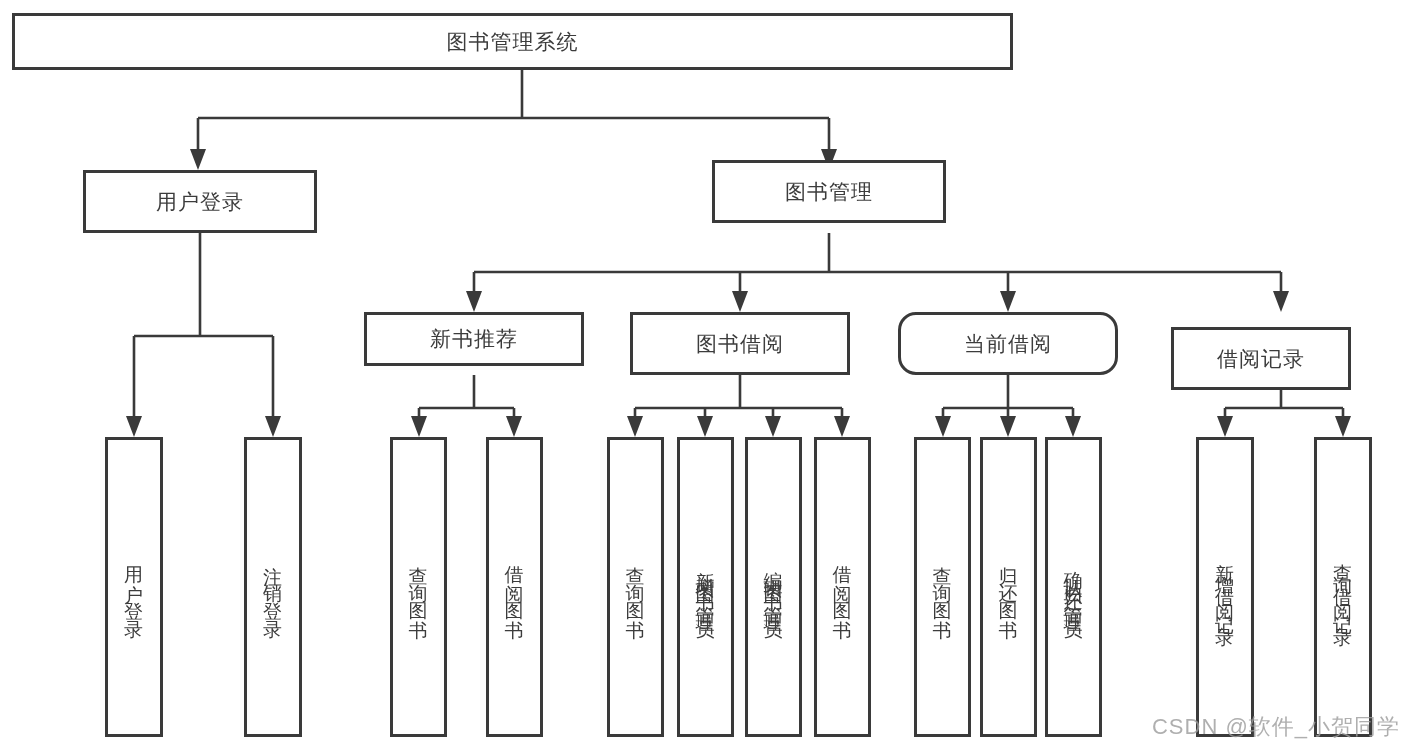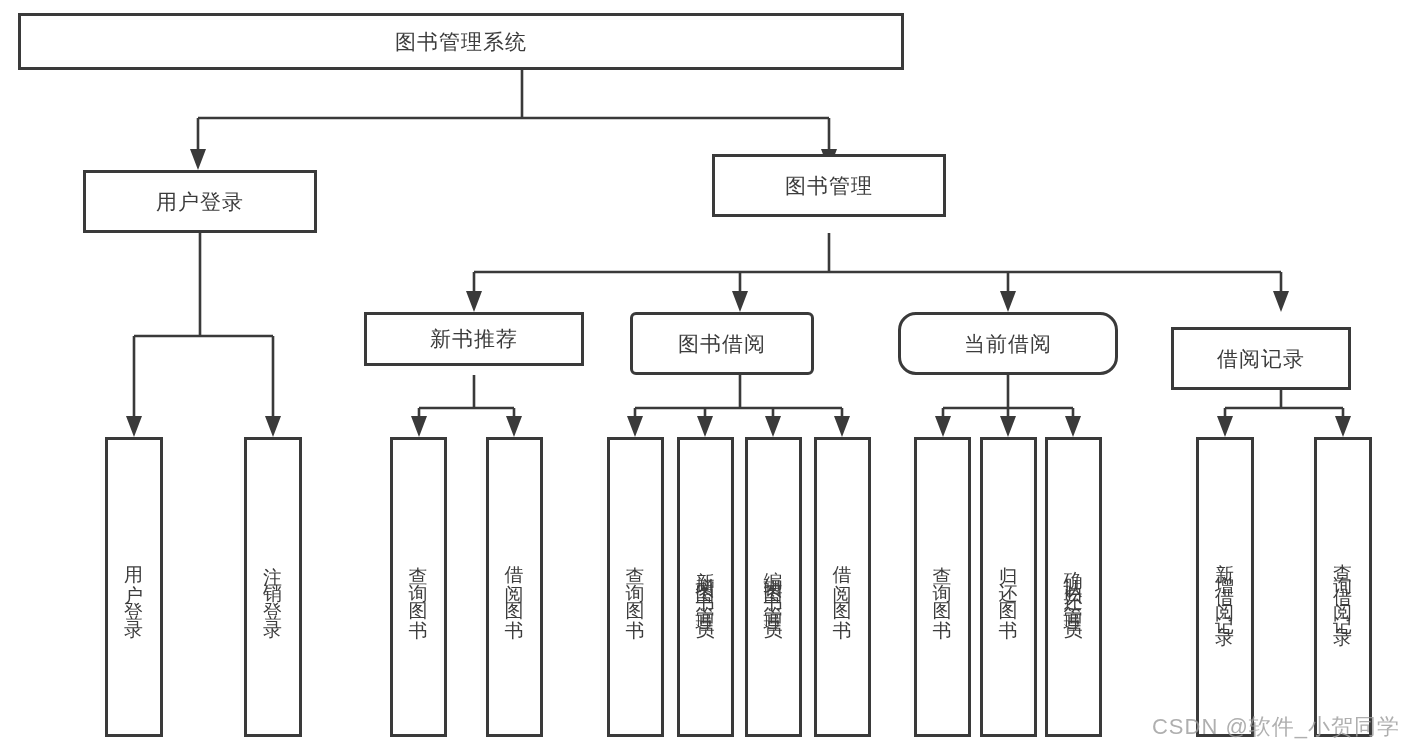--- a/index.html
+++ b/index.html
@@ -60,27 +60,27 @@
       M1000,291 L1016,291 L1008,312 Z  M1273,291 L1289,291 L1281,312 Z
       M126,416 L142,416 L134,437 Z  M265,416 L281,416 L273,437 Z
       M411,416 L427,416 L419,437 Z  M506,416 L522,416 L514,437 Z
       M627,416 L643,416 L635,437 Z  M697,416 L713,416 L705,437 Z
       M765,416 L781,416 L773,437 Z  M834,416 L850,416 L842,437 Z
       M935,416 L951,416 L943,437 Z  M1000,416 L1016,416 L1008,437 Z
       M1065,416 L1081,416 L1073,437 Z
       M1217,416 L1233,416 L1225,437 Z  M1335,416 L1351,416 L1343,437 Z"></path>
   </svg>
 
-  <div class="node" style="left:18px;top:13px;width:886px;height:57px;">图书管理系统</div>
+  <div class="node" style="left:12px;top:13px;width:1001px;height:57px;">图书管理系统</div>
 
   <div class="node" style="left:83px;top:170px;width:234px;height:63px;">用户登录</div>
-  <div class="node" style="left:712px;top:154px;width:234px;height:63px;">图书管理</div>
+  <div class="node" style="left:712px;top:160px;width:234px;height:63px;">图书管理</div>
 
   <div class="node" style="left:364px;top:312px;width:220px;height:54px;">新书推荐</div>
-  <div class="node" style="left:630px;top:312px;width:184px;height:63px;border-radius:6px;">图书借阅</div>
+  <div class="node" style="left:630px;top:312px;width:220px;height:63px;">图书借阅</div>
   <div class="node" style="left:898px;top:312px;width:220px;height:63px;border-radius:18px;">当前借阅</div>
   <div class="node" style="left:1171px;top:327px;width:180px;height:63px;">借阅记录</div>
 
   <div class="node leaf" style="left: 105px; top: 437px; width: 58px; height: 300px; letter-spacing: 18px;">用户登录</div>
   <div class="node leaf" style="left: 244px; top: 437px; width: 58px; height: 300px; letter-spacing: 18px;">注销登录</div>
 
   <div class="node leaf" style="left: 390px; top: 437px; width: 57px; height: 300px; letter-spacing: 18px;">查询图书</div>
   <div class="node leaf" style="left: 486px; top: 437px; width: 57px; height: 300px; letter-spacing: 18px;">借阅图书</div>
 
   <div class="node leaf" style="left: 607px; top: 437px; width: 57px; height: 300px; letter-spacing: 18px;">查询图书</div>

